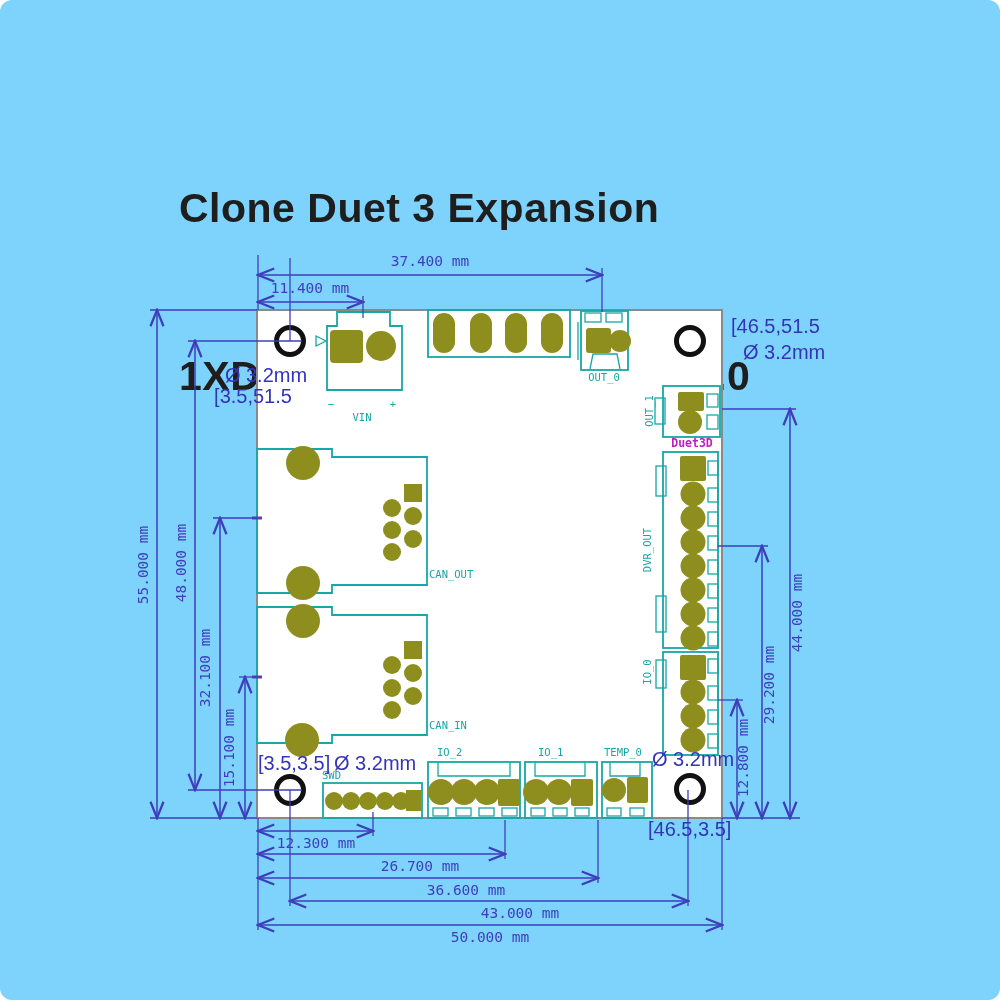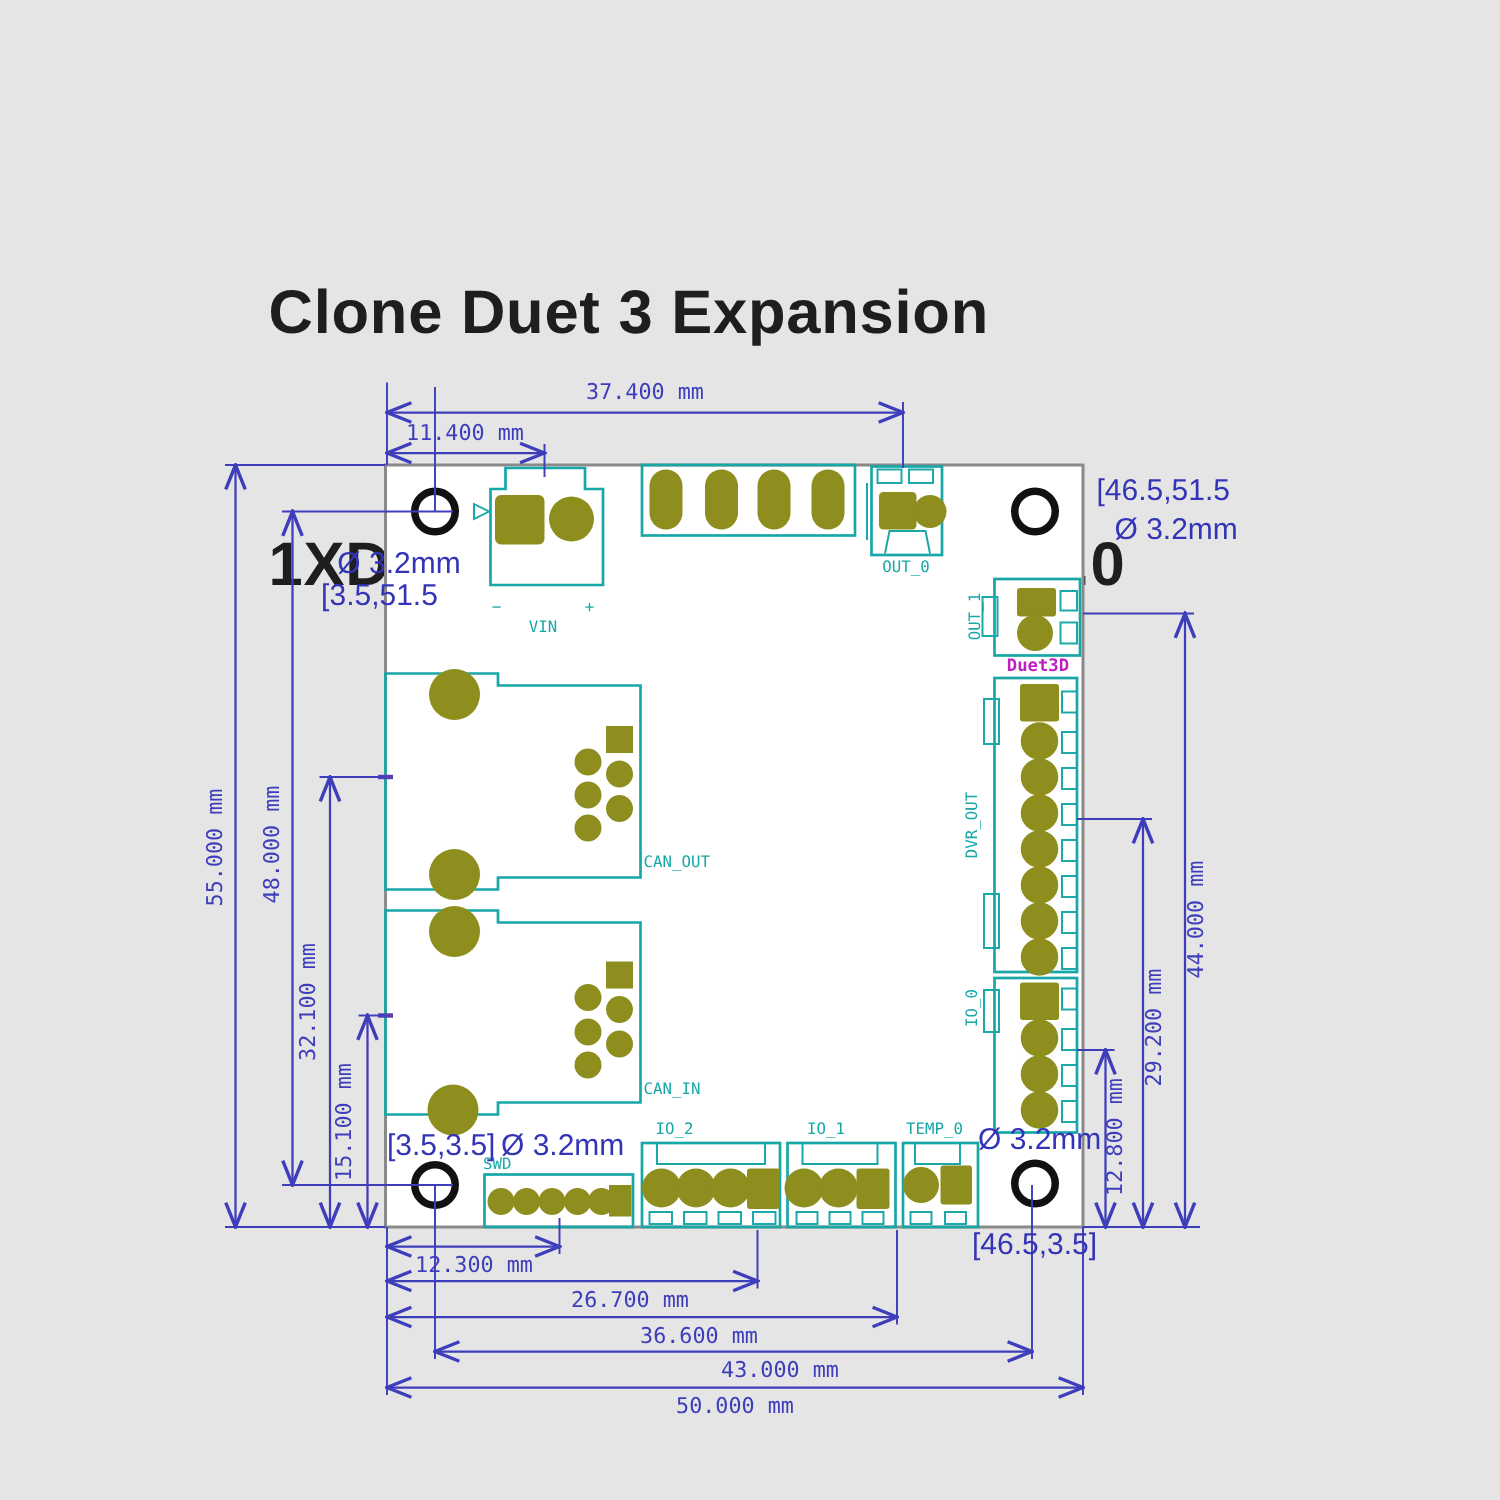--- a/index.html
+++ b/index.html
@@ -1,16 +1,16 @@
 <!DOCTYPE html>
 <html><head>
 <meta charset="utf-8">
 <style>
   html,body{margin:0;padding:0;background:#ffffff;width:1000px;height:1000px;overflow:hidden;}
-  #stage{position:relative;width:1000px;height:1000px;background:#e5e5e5;}
+  #stage{position:relative;width:1000px;height:1000px;background:#7dd3fc;border-radius:12px;}
   .title{
     position:absolute;left:179px;top:68px;
     font-family:"Liberation Sans",sans-serif;font-weight:bold;
     font-size:41px;line-height:56px;color:#1e1e1e;letter-spacing:.5px;
     white-space:pre;
   }
   svg{position:absolute;left:0;top:0;}
   .dim{stroke:#3e3ebc;stroke-width:1.5;fill:none;}
   .ext{stroke:#3e3ebc;stroke-width:1.3;fill:none;}
   .dimtxt{fill:#3e3ebc;font-family:"DejaVu Sans Mono",monospace;font-size:14.5px;}

